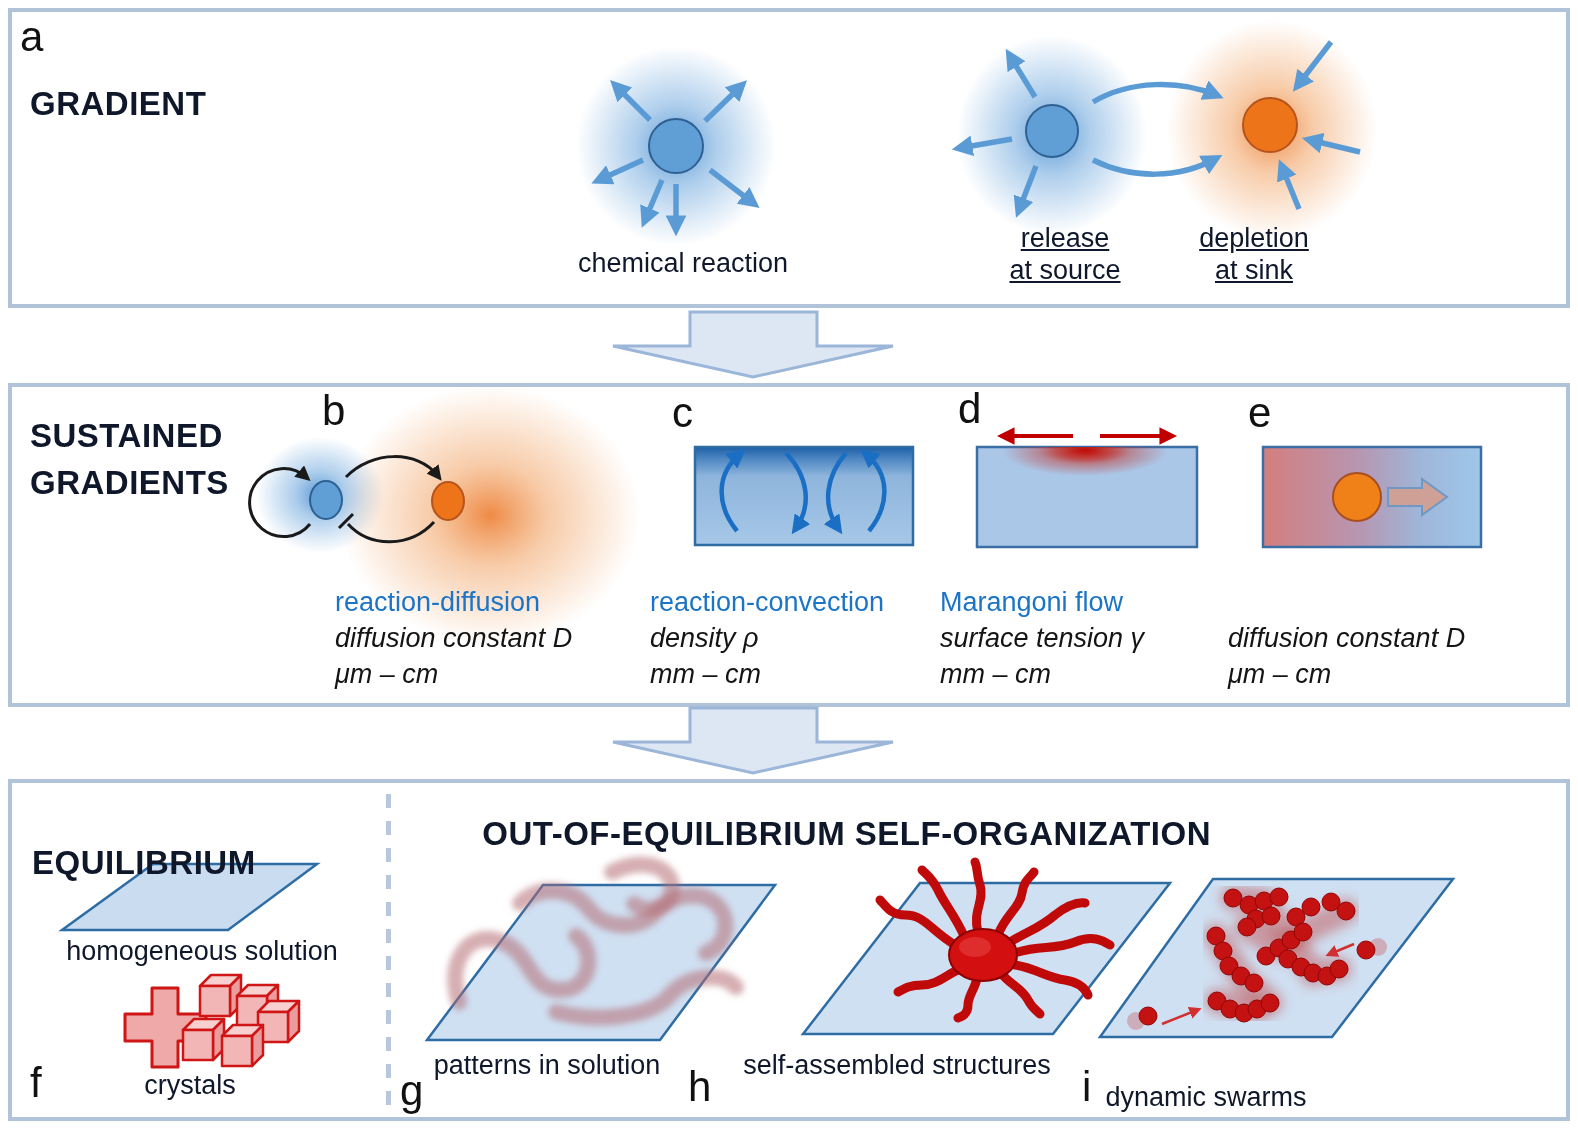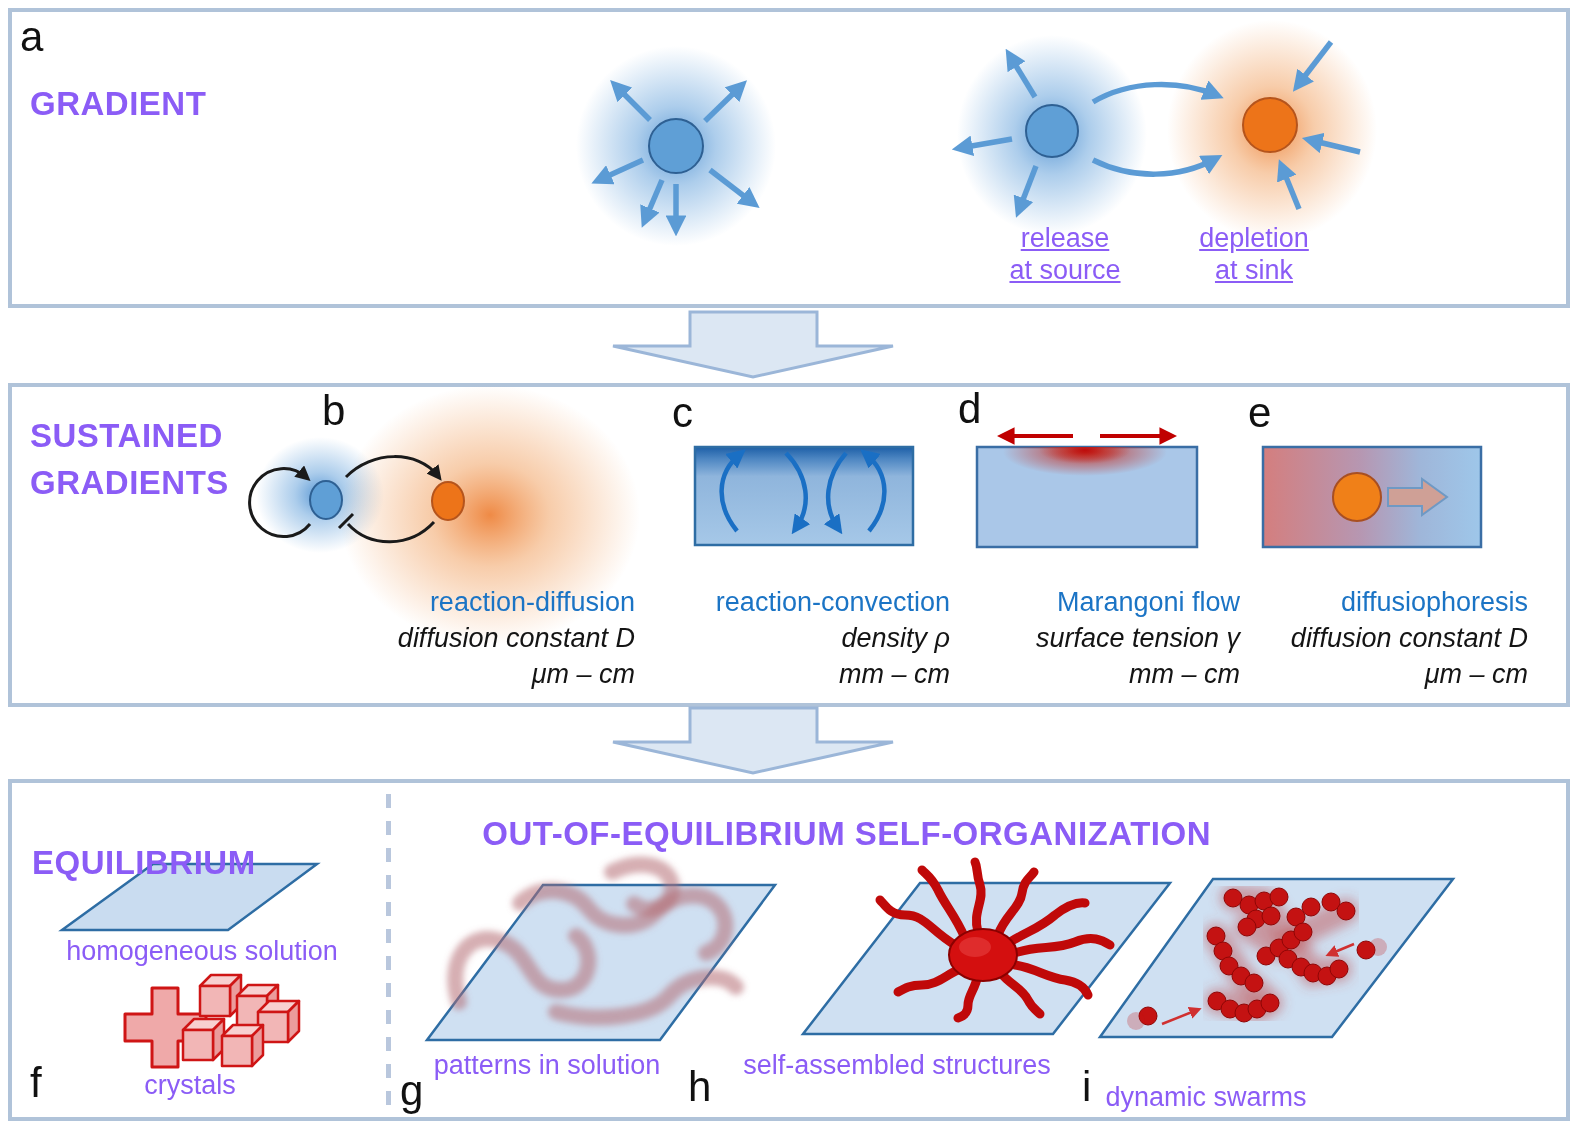--- a/index.html
+++ b/index.html
@@ -1,26 +1,26 @@
 <!DOCTYPE html>
 <html><head>
 <meta charset="utf-8">
 <style>
   html,body{margin:0;padding:0;background:#fff;}
   #stage{position:relative;width:1578px;height:1129px;background:#ffffff;
          font-family:"Liberation Sans",sans-serif;overflow:hidden;}
   .panel{position:absolute;left:8px;width:1554px;background:#fff;
          border:4px solid #b0c3d9;z-index:1;}
   #overlay{position:absolute;left:0;top:0;z-index:2;pointer-events:none;}
-  .txt{position:absolute;z-index:3;color:#8b5cf6;}
+  .txt{position:absolute;z-index:3;color:#0f172a;}
   .letter{font-size:42px;line-height:42px;color:#111;}
   .ptitle{font-weight:bold;font-size:33px;line-height:47px;letter-spacing:.5px;}
   .cap{font-size:27px;text-align:center;}
   .cap .ln{display:block;line-height:32px;text-decoration:underline;}
-  .mech{width:300px;text-align:right;}
+  .mech{width:300px;text-align:left;}
   .mech-label{font-size:27px;line-height:32px;color:#1b74c5;}
   .mech-param{font-size:27px;line-height:32px;font-style:italic;color:#141414;}
   .divider{position:absolute;z-index:3;width:5px;
            background:repeating-linear-gradient(to bottom,#b9c7dd 0 14px,transparent 14px 27px);}
 </style>
 </head>
 <body>
 
 <div id="stage">
 
@@ -267,20 +267,21 @@
         <line x1="1162" y1="1024" x2="1197" y2="1010"></line>
         <line x1="1354" y1="944" x2="1330" y2="954"></line>
       </g>
     </g>
   </svg>
 
   <div class="txt letter" style="left:20px;top:16px;">a</div>
   <div class="txt ptitle" style="left:30px;top:80px;">
     <span style="display:block;">GRADIENT</span>
   </div>
+  <div class="txt cap" style="left:533px;top:248px;width:300px;">chemical reaction</div>
   <div class="txt cap" style="left:965px;top:222px;width:200px;">
     <span class="ln">release</span>
     <span class="ln">at source</span>
   </div>
   <div class="txt cap" style="left:1154px;top:222px;width:200px;">
     <span class="ln">depletion</span>
     <span class="ln">at sink</span>
   </div>
 
   <div class="txt ptitle" style="left:30px;top:412px;">
@@ -297,21 +298,20 @@
   <div class="txt mech mech-param" style="left:335px;top:658px;">μm – cm</div>
 
   <div class="txt mech mech-label" style="left:650px;top:586px;">reaction-convection</div>
   <div class="txt mech mech-param" style="left:650px;top:622px;">density ρ</div>
   <div class="txt mech mech-param" style="left:650px;top:658px;">mm – cm</div>
 
   <div class="txt mech mech-label" style="left:940px;top:586px;">Marangoni flow</div>
   <div class="txt mech mech-param" style="left:940px;top:622px;">surface tension γ</div>
   <div class="txt mech mech-param" style="left:940px;top:658px;">mm – cm</div>
 
-  <div class="txt mech mech-label" style="left:1228px;top:586px;">diffusiophoresis</div>
   <div class="txt mech mech-param" style="left:1228px;top:622px;">diffusion constant D</div>
   <div class="txt mech mech-param" style="left:1228px;top:658px;">μm – cm</div>
 
   <div class="txt ptitle" style="left:32px;top:839px;">EQUILIBRIUM</div>
   <div class="txt cap" style="left:37px;top:936px;width:330px;">homogeneous solution</div>
   <div class="txt cap" style="left:90px;top:1070px;width:200px;">crystals</div>
   <div class="txt letter" style="left:30px;top:1062px;">f</div>
 
   <div class="divider" style="left:386px;top:794px;height:320px;"></div>
 

